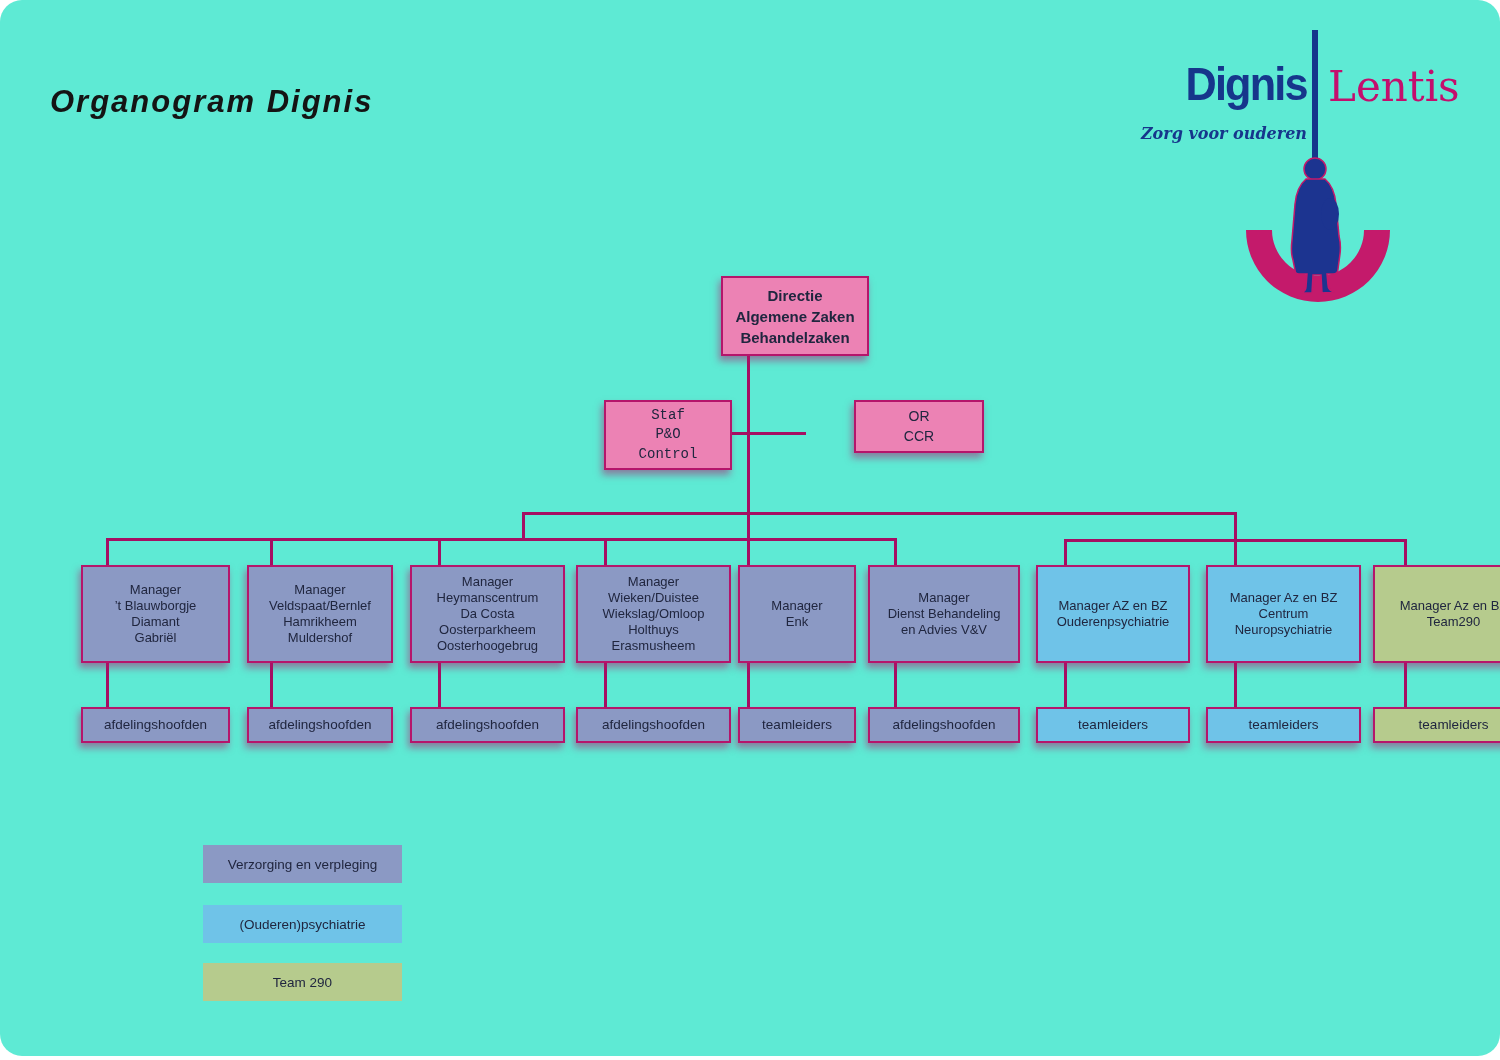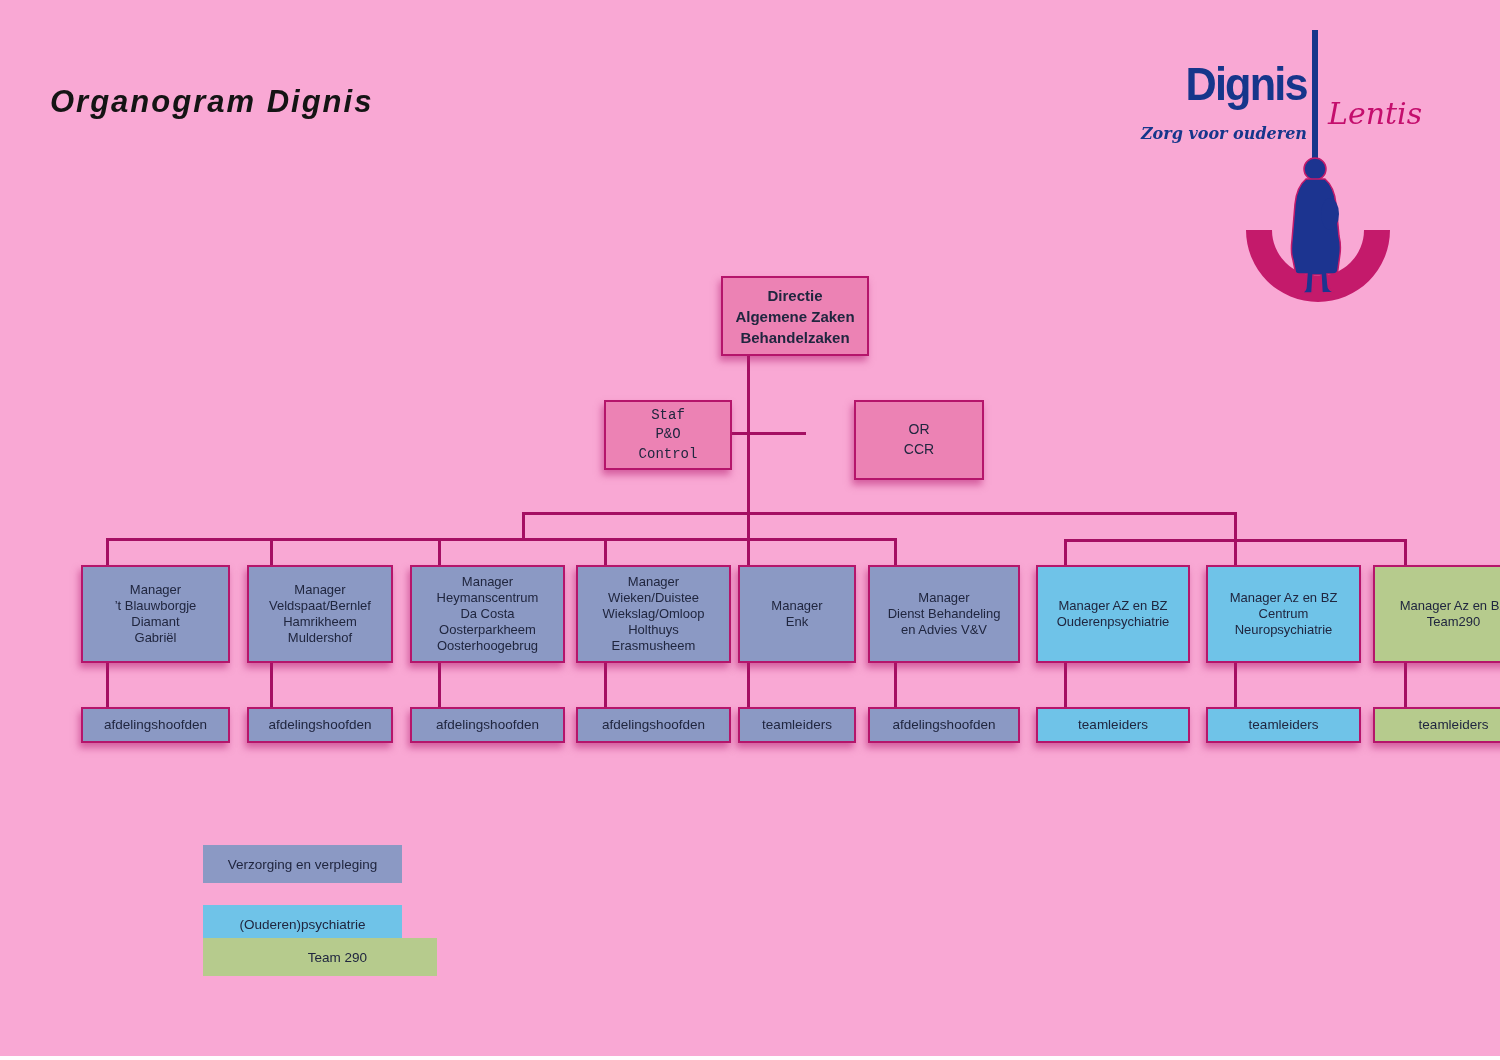--- a/index.html
+++ b/index.html
@@ -1,37 +1,38 @@
 <!DOCTYPE html>
 <html><head>
 <meta charset="utf-8">
 <style>
   html,body{margin:0;padding:0;background:#ffffff;}
   .canvas{
     position:relative;width:1500px;height:1056px;overflow:hidden;
-    background:#f9a8d4;
+    background:#5eead4;
     font-family:"Liberation Sans",sans-serif;
+    border-radius:22px;
   }
   .page-title{
     position:absolute;left:50px;top:84px;margin:0;
     font-size:31px;font-weight:bold;font-style:italic;
     letter-spacing:2px;color:#141414;
   }
   
   .logo{position:absolute;left:1160px;top:18px;width:335px;height:310px;}
   .logo .dignis{
     position:absolute;right:188px;top:38px;
     font-size:47px;font-weight:bold;letter-spacing:-2px;color:#16368b;
     transform:scaleX(.92);transform-origin:right;
   }
   .logo .bar{position:absolute;left:152px;top:12px;width:6px;height:128px;background:#16368b;}
   .logo .lentis{
     position:absolute;left:168px;top:44px;
-    font-family:"DejaVu Serif",serif;font-style:italic;
-    font-size:30px;color:#c40e6d;margin-top:34px;
+    font-family:"DejaVu Serif",serif;
+    font-size:42px;color:#c40e6d;
   }
   .logo .tagline{
     position:absolute;right:188px;top:106px;
     font-family:"DejaVu Serif",serif;font-style:italic;font-weight:bold;
     font-size:16px;color:#16368b;white-space:nowrap;margin-left:41px;
   }
   .logo .icon{position:absolute;left:83px;top:134px;}
   
   .node{
     position:absolute;box-sizing:border-box;
@@ -114,21 +115,21 @@
   <div class="line" style="left:1064px;top:663px;width:3px;height:44px;"></div>
   <div class="line" style="left:1234px;top:663px;width:3px;height:44px;"></div>
   <div class="line" style="left:1404px;top:663px;width:3px;height:44px;"></div>
 
   <div class="node pink root" style="left:673px;top:276px;width:148px;height:80px;">Directie
 Algemene Zaken
 Behandelzaken</div>
   <div class="node pink topbox" style="left:556px;top:400px;width:128px;height:70px;font-family:Liberation Mono, monospace;">Staf
 P&amp;O
 Control</div>
-  <div class="node pink topbox" style="left:806px;top:400px;width:130px;height:80px;">OR
+  <div class="node pink topbox" style="left:806px;top:400px;width:130px;height:53px;">OR
 CCR</div>
 
   <div class="node" style="left:33px;top:565px;width:149px;height:98px;">Manager
 ’t Blauwborgje
 Diamant
 Gabriël</div>
   <div class="node" style="left:199px;top:565px;width:146px;height:98px;">Manager
 Veldspaat/Bernlef
 Hamrikheem
 Muldershof</div>
@@ -160,15 +161,15 @@
   <div class="node sub" style="left:362px;top:707px;width:155px;height:36px;">afdelingshoofden</div>
   <div class="node sub" style="left:528px;top:707px;width:155px;height:36px;">afdelingshoofden</div>
   <div class="node sub" style="left:690px;top:707px;width:118px;height:36px;">teamleiders</div>
   <div class="node sub" style="left:820px;top:707px;width:152px;height:36px;">afdelingshoofden</div>
   <div class="node sub psy" style="left:988px;top:707px;width:154px;height:36px;">teamleiders</div>
   <div class="node sub psy" style="left:1158px;top:707px;width:155px;height:36px;">teamleiders</div>
   <div class="node sub team" style="left:1325px;top:707px;width:161px;height:36px;">teamleiders</div>
 
   <div class="legend-box vv" style="top:845px;">Verzorging en verpleging</div>
   <div class="legend-box psy" style="top:905px;">(Ouderen)psychiatrie</div>
-  <div class="legend-box team" style="top:938px;padding-left:35px;">Team 290</div>
+  <div class="legend-box team" style="top:963px;">Team 290</div>
 
 </div>
 
 </body></html>

